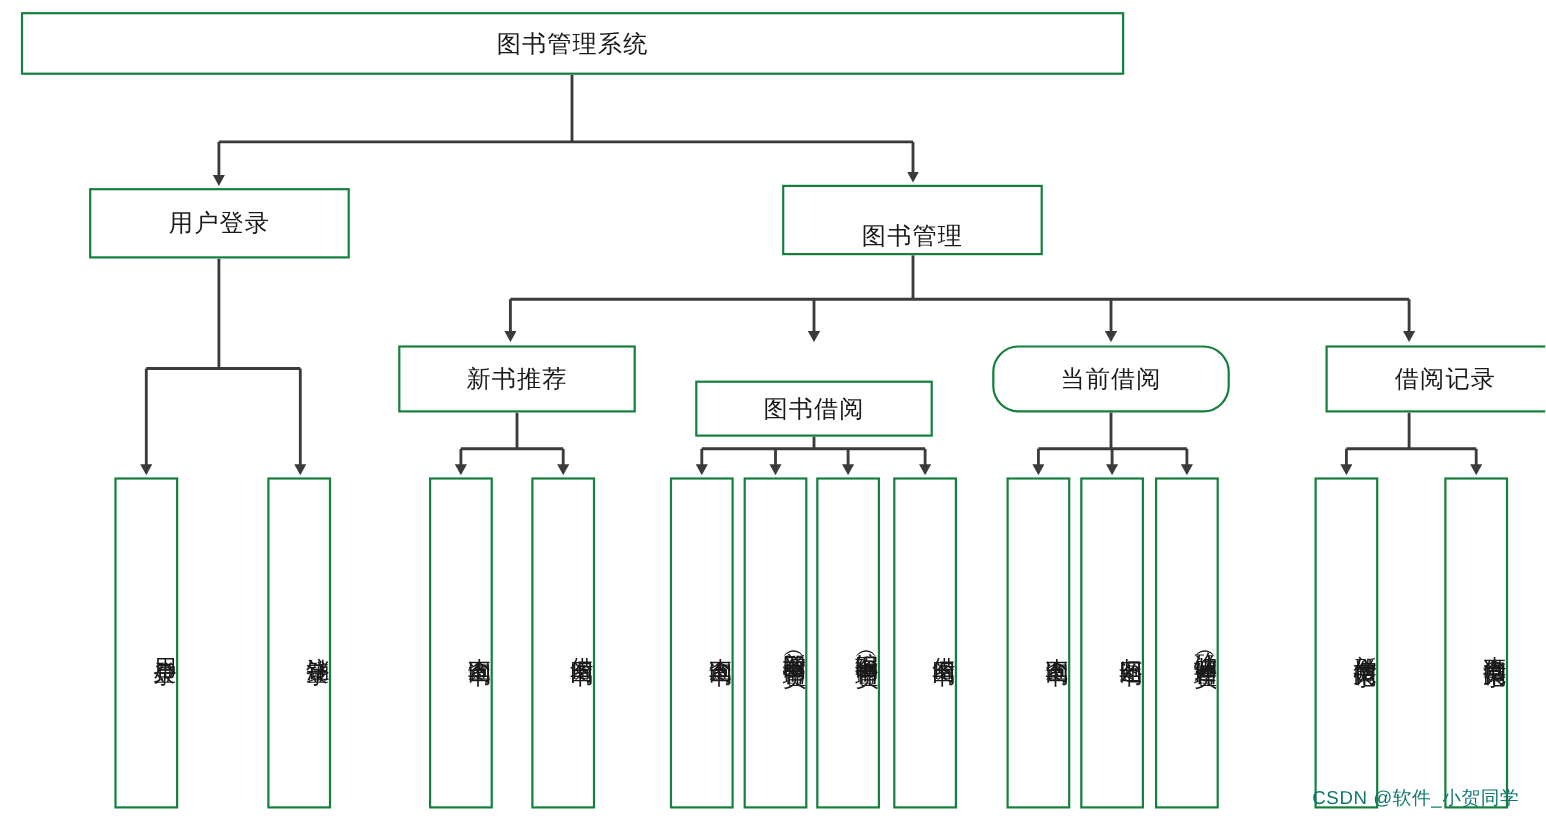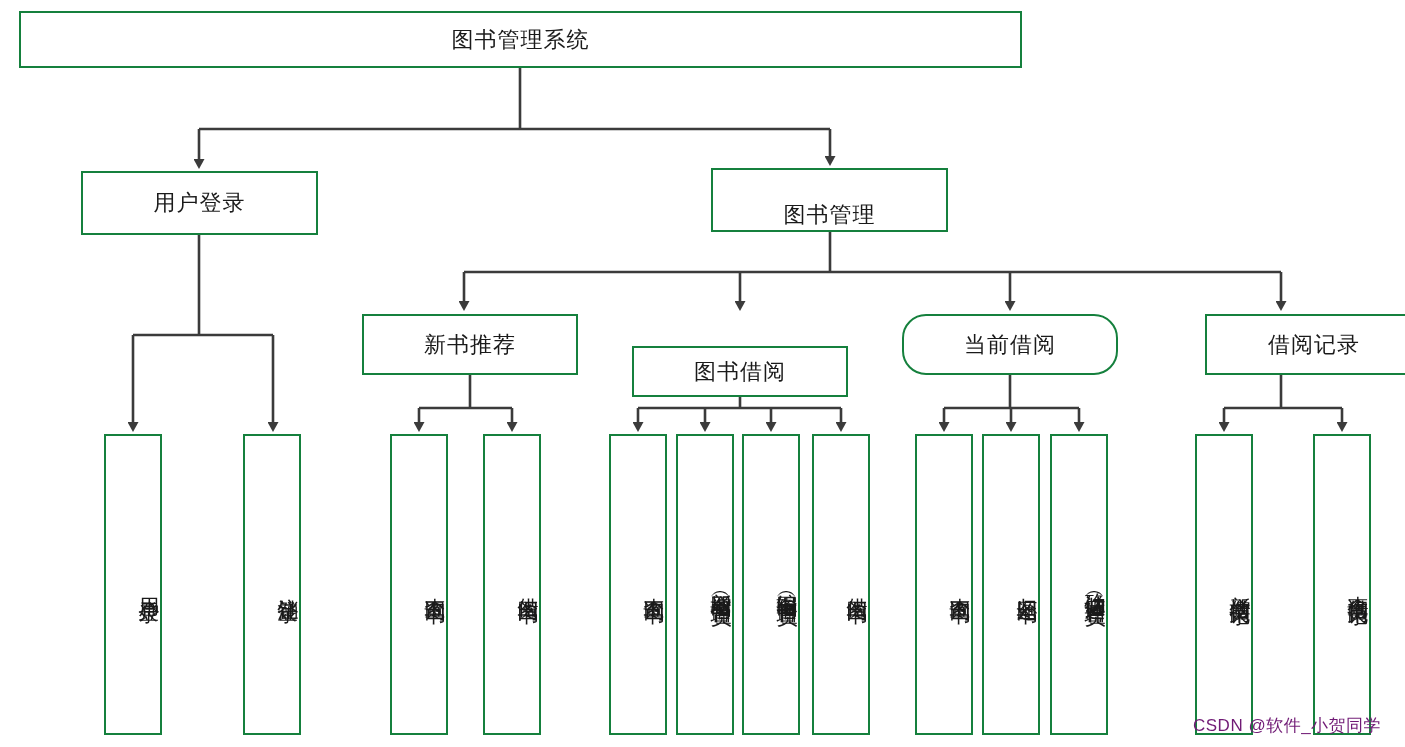--- a/index.html
+++ b/index.html
@@ -38,21 +38,21 @@
     writing-mode:vertical-rl;
     text-orientation:upright;
     display:block;
     white-space:normal;
     text-align:center;
   }
   .watermark{
     position:absolute;
     left:1193px;top:714px;
     font-size:17px;
-    color:#701a75;
+    color:#0f766e;
     white-space:nowrap;
     letter-spacing:0.5px;
   }
 </style>
 </head>
 <body>
 
 <div id="canvas">
 
   <svg id="wires" viewBox="0 0 1405 747" xmlns="http://www.w3.org/2000/svg">

